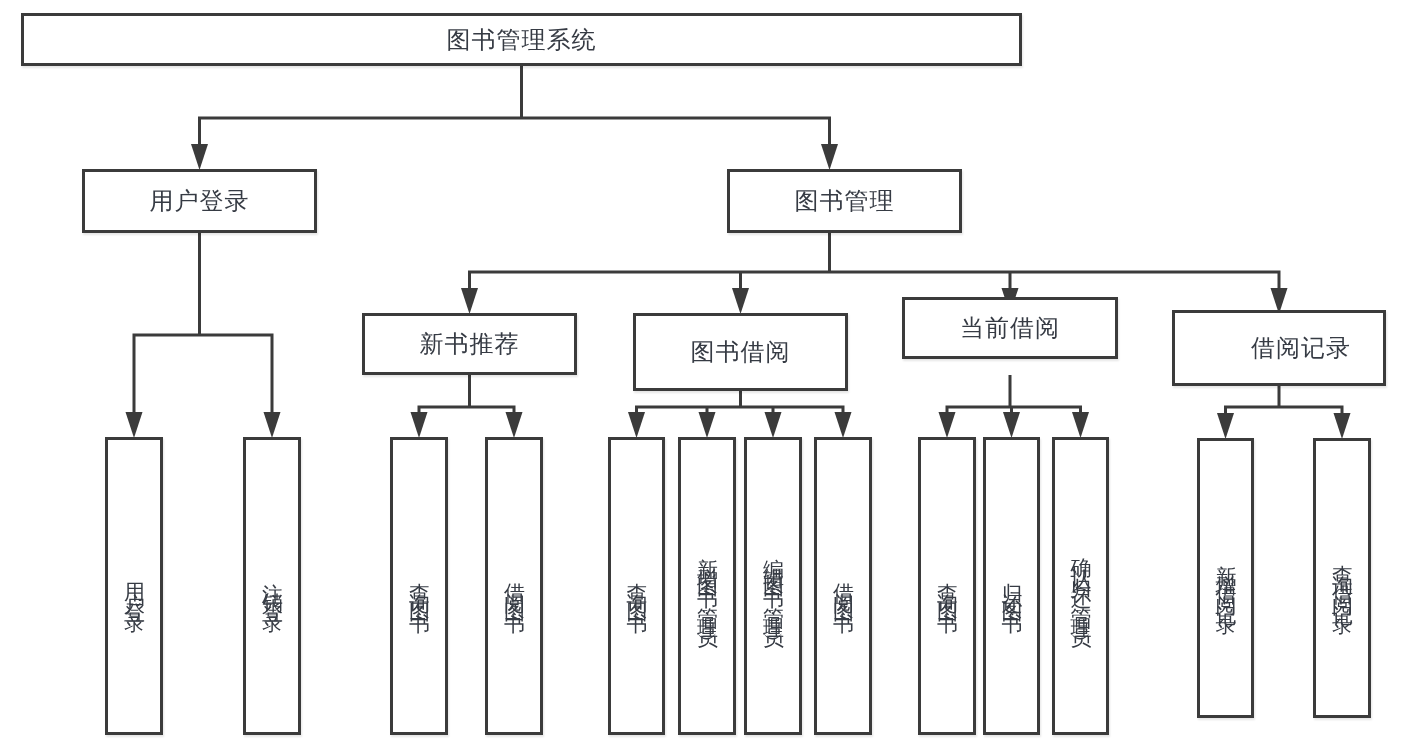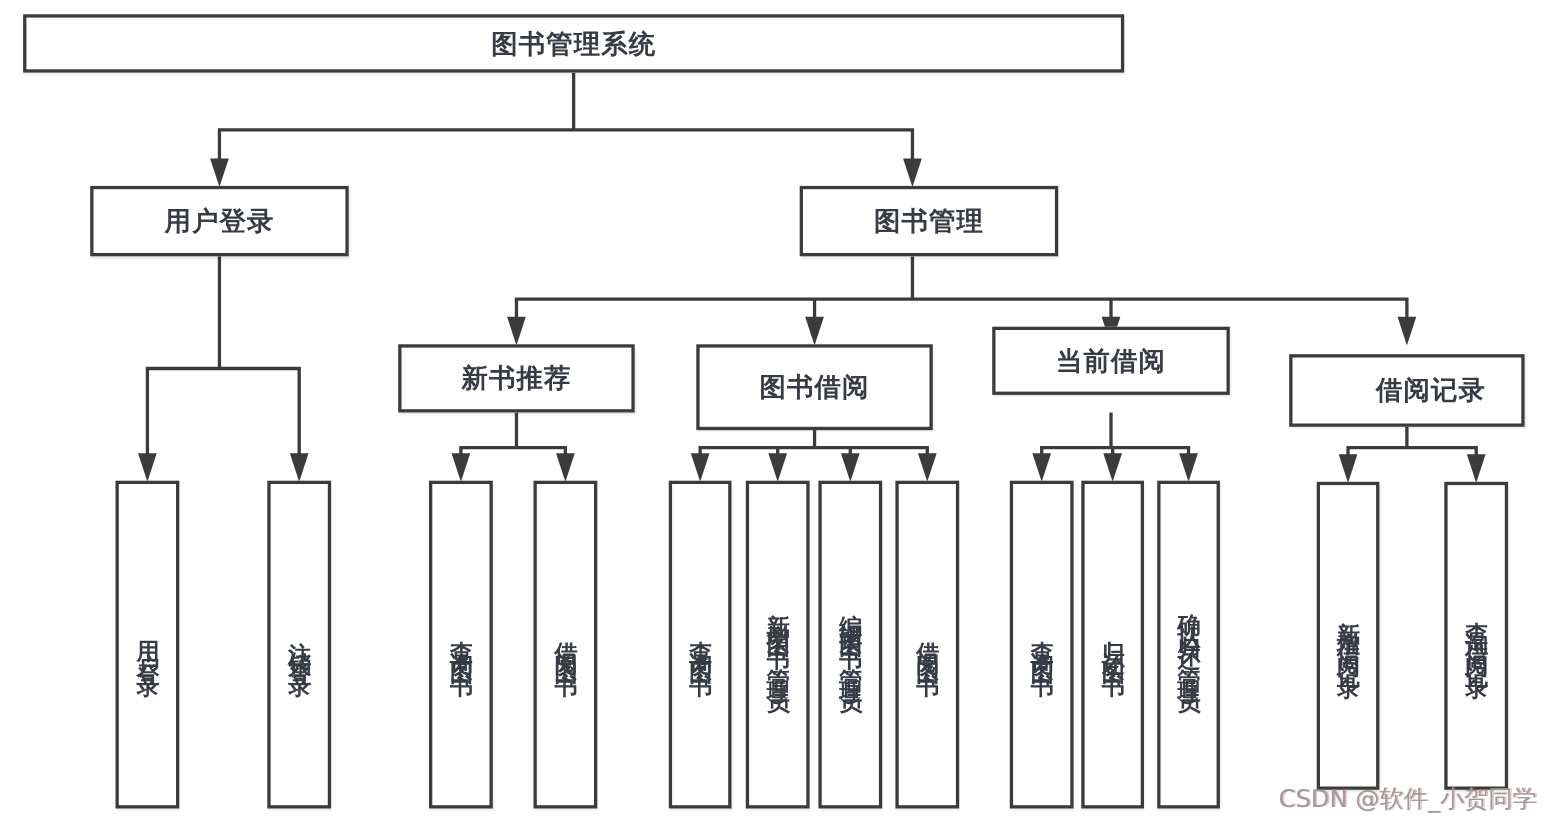--- a/index.html
+++ b/index.html
@@ -8,21 +8,20 @@
     font-family:"DejaVu Sans",sans-serif;
   }
   .canvas{position:relative;width:1405px;height:747px;background:#ffffff;}
   svg.connectors{position:absolute;left:0;top:0;width:1405px;height:747px;}
   .node{
     position:absolute;box-sizing:border-box;
     border:3px solid #3b3b3b;background:#ffffff;
     display:flex;align-items:center;justify-content:center;
     color:#363b44;
     box-shadow:1px 2px 2px rgba(0,0,0,0.10);
-    font-weight:bold;
   }
   .node.h span{
     font-size:24px;letter-spacing:1px;white-space:nowrap;line-height:1;
   }
   .node.v span{
     writing-mode:vertical-rl;text-orientation:mixed;
     font-size:21px;letter-spacing:10px;line-height:1;white-space:nowrap;
   }
   .watermark{
     position:absolute;right:8px;bottom:5px;
@@ -74,21 +73,21 @@
       </div>
       <div class="node h" style="left: 362px; top: 313px; width: 215px; height: 62px;">
         <span>新书推荐</span>
       </div>
       <div class="node h" style="left: 633px; top: 313px; width: 215px; height: 78px;">
         <span>图书借阅</span>
       </div>
       <div class="node h" style="left: 902px; top: 297px; width: 216px; height: 62px;">
         <span>当前借阅</span>
       </div>
-      <div class="node h" style="left: 1172px; top: 322px; width: 214px; height: 66px; padding-left: 44px;">
+      <div class="node h" style="left: 1172px; top: 310px; width: 214px; height: 76px; padding-left: 44px;">
         <span>借阅记录</span>
       </div>
       <div class="node v" style="left: 105px; top: 437px; width: 58px; height: 298px;">
         <span>用户登录</span>
       </div>
       <div class="node v" style="left: 243px; top: 437px; width: 58px; height: 298px;">
         <span>注销登录</span>
       </div>
       <div class="node v" style="left: 390px; top: 437px; width: 58px; height: 298px;">
         <span>查询图书</span>
@@ -117,14 +116,13 @@
       <div class="node v" style="left: 1052px; top: 437px; width: 57px; height: 298px;">
         <span>确认归还（管理员）</span>
       </div>
       <div class="node v" style="left: 1197px; top: 438px; width: 57px; height: 280px;">
         <span>新增借阅记录</span>
       </div>
       <div class="node v" style="left: 1313px; top: 438px; width: 58px; height: 280px;">
         <span>查询借阅记录</span>
       </div>
     </div>
-  <div class="watermark">CSDN @软件_小贺同学</div>
 </div>
 
 </body></html>

